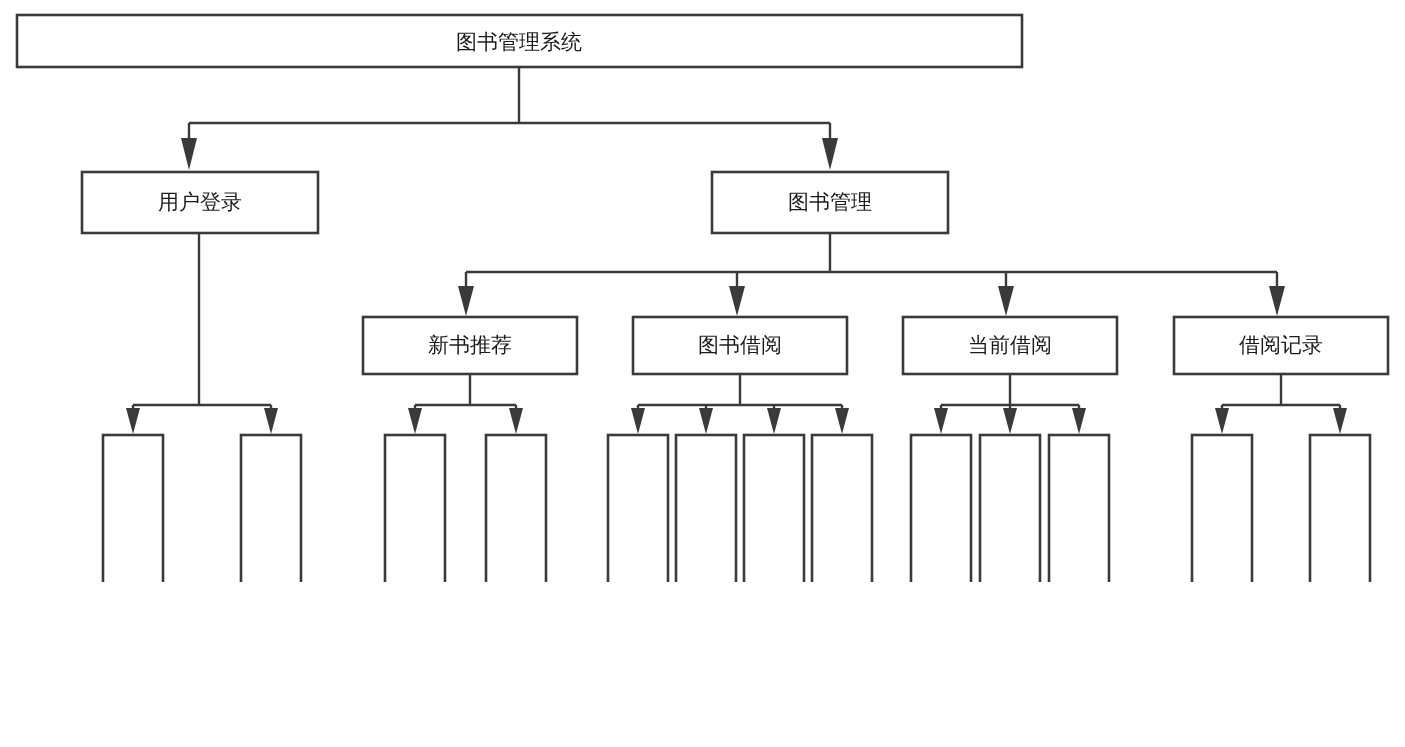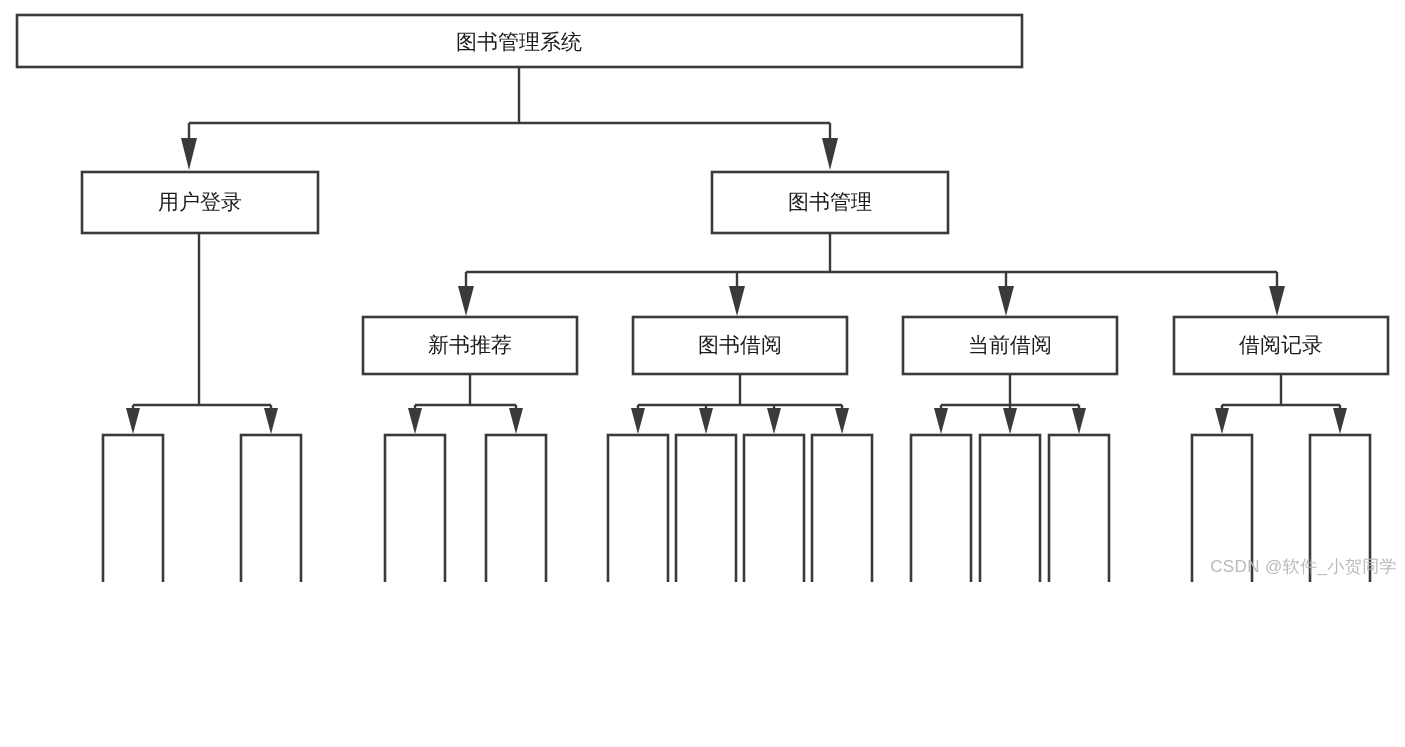--- a/index.html
+++ b/index.html
@@ -221,14 +221,13 @@
   <div class="vlabel" style="left:744px;top:435px;width:60px;height:299px;align-items:flex-start;padding-top:6px;box-sizing:border-box;">编辑图书（管理员）</div>
   <div class="vlabel" style="left:812px;top:435px;width:60px;height:299px;">借阅图书</div>
 
   <div class="vlabel" style="left:911px;top:435px;width:60px;height:299px;">查询图书</div>
   <div class="vlabel" style="left:980px;top:435px;width:60px;height:299px;">归还图书</div>
   <div class="vlabel" style="left:1049px;top:435px;width:60px;height:299px;align-items:flex-start;padding-top:6px;box-sizing:border-box;">确认归还（管理员）</div>
 
   <div class="vlabel" style="left:1192px;top:435px;width:60px;height:299px;">新增借阅记录</div>
   <div class="vlabel" style="left:1310px;top:435px;width:60px;height:299px;">查询借阅记录</div>
 
-  <div class="watermark">CSDN @软件_小贺同学</div>
 </div>
 
 </body></html>

